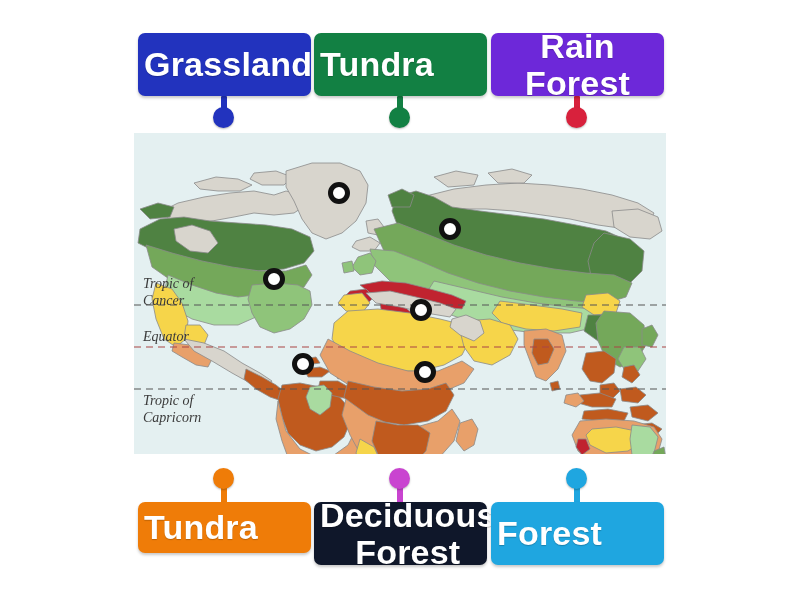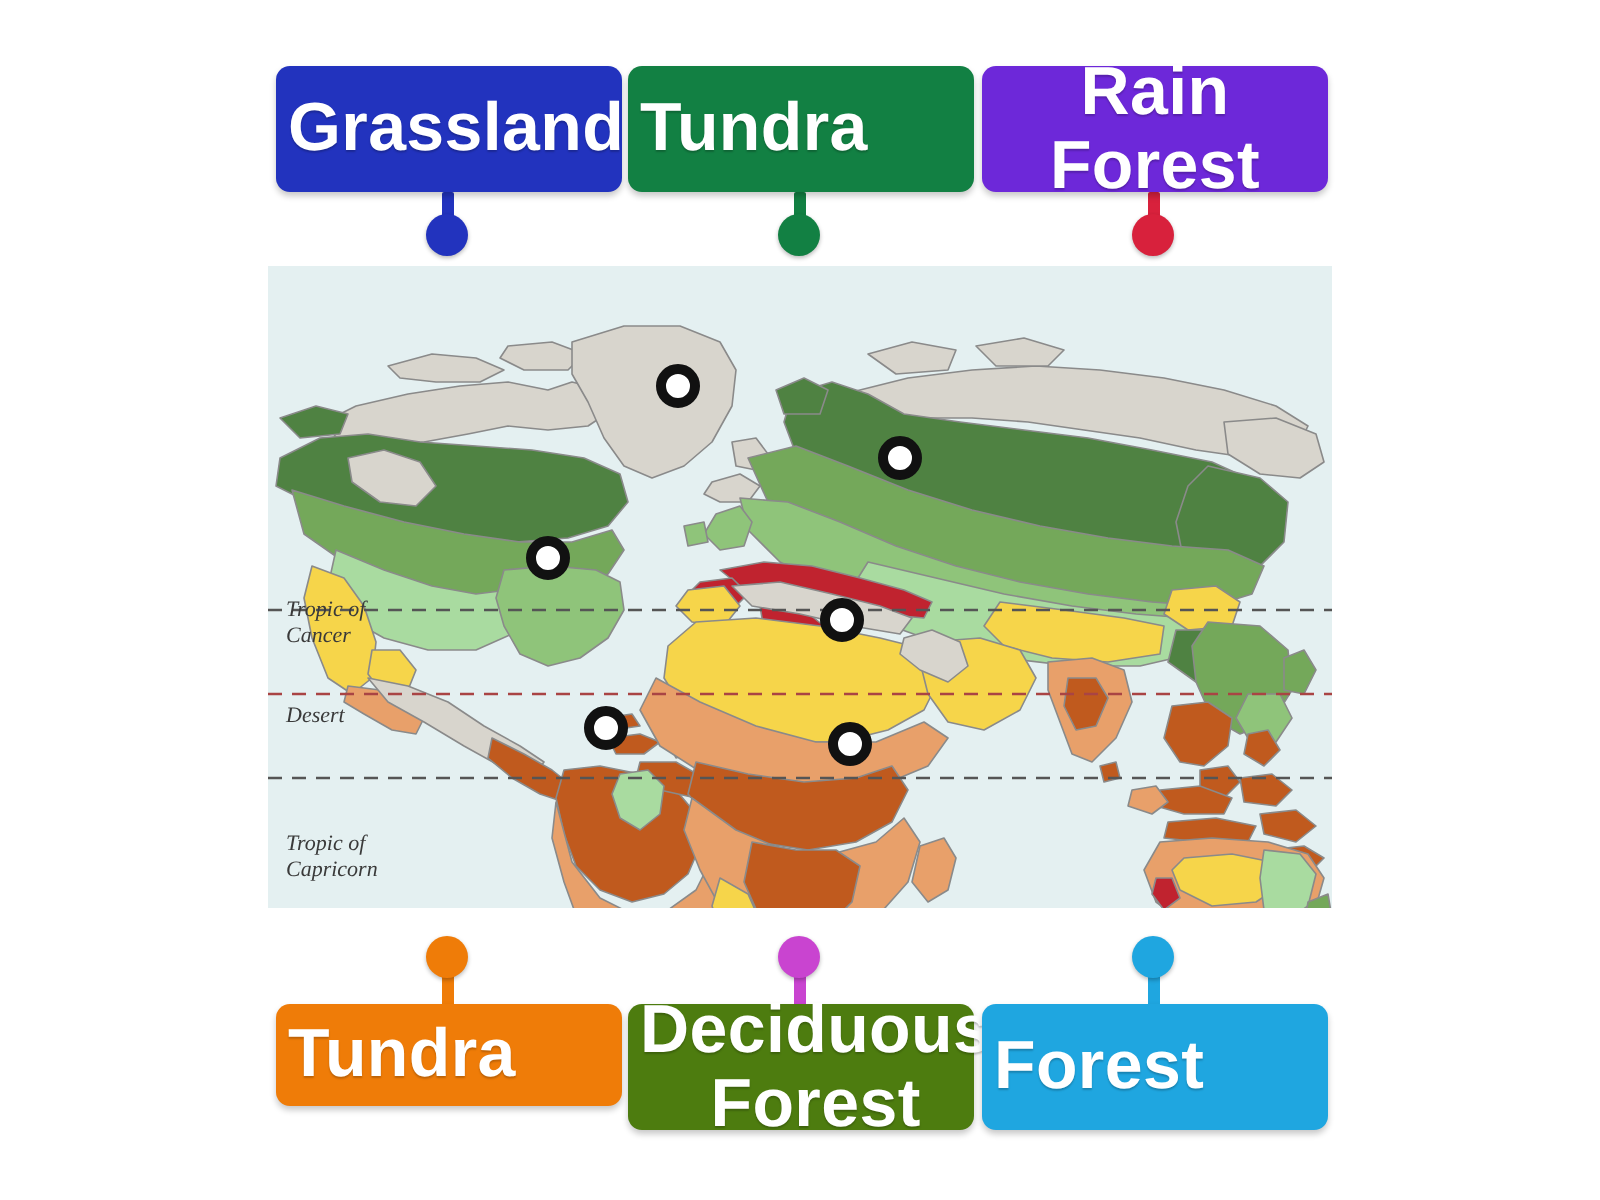--- a/index.html
+++ b/index.html
@@ -74,26 +74,25 @@
     position: absolute;
     left: 0; top: 0;
     width: 532px;
     height: 321px;
     display: block;
   }
   .lat-label {
     position: absolute;
     font-family: "Liberation Serif", serif;
     font-style: italic;
-    font-size: 11px;
+    font-size: 14px;
     line-height: 1.18;
     color: #3a3a3a;
     white-space: pre-line;
     user-select: none;
-    margin-top: 23px;
   }
 
   
   .marker {
     position: absolute;
     width: 22px;
     height: 22px;
     border-radius: 50%;
     background: #ffffff;
     border: 5px solid #111111;
@@ -240,21 +239,21 @@
 
       </g>
 
       <line x1="0" y1="172" x2="532" y2="172" stroke="#555555" stroke-width="1.2" stroke-dasharray="7,5"></line>
       <line x1="0" y1="214" x2="532" y2="214" stroke="#a94444" stroke-width="1.2" stroke-dasharray="7,5"></line>
       <line x1="0" y1="256" x2="532" y2="256" stroke="#555555" stroke-width="1.2" stroke-dasharray="7,5"></line>
     </svg>
 
     <div class="lat-label" style="left:9px; top:143px;">Tropic of
 Cancer</div>
-    <div class="lat-label" style="left:9px; top:196px;">Desert</div>
+    <div class="lat-label" style="left:9px; top:196px;">Equator</div>
     <div class="lat-label" style="left:9px; top:260px;">Tropic of
 Capricorn</div>
   </div>
 
   <div class="marker" style="left:328px;  top:182px;"></div>
   <div class="marker" style="left:439px;  top:218px;"></div>
   <div class="marker" style="left:263px;  top:268px;"></div>
   <div class="marker" style="left:410px;  top:299px;"></div>
   <div class="marker" style="left:292px;  top:353px;"></div>
   <div class="marker" style="left:414px;  top:361px;"></div>
@@ -281,21 +280,21 @@
   <div class="stem" style="left:397px; top:478px; height:25px; background:#c944d0;"></div>
   <div class="stem" style="left:574px; top:478px; height:25px; background:#1fa6e0;"></div>
 
   <div class="dot" style="left:213px; top:468px; background:#ef7c08;"></div>
   <div class="dot" style="left:389px; top:468px; background:#c944d0;"></div>
   <div class="dot" style="left:566px; top:468px; background:#1fa6e0;"></div>
 
   <div class="label-box" style="left:138px; top:502px; width:173px; height:51px; background:#ef7c08;">
     <span class="label-text">Tundra</span>
   </div>
-  <div class="label-box" style="left:314px; top:502px; width:173px; height:63px; background:#4d7c0f;">
+  <div class="label-box" style="left:314px; top:502px; width:173px; height:63px; background:#0f172a;">
     <span class="label-text">Deciduous
 Forest</span>
   </div>
   <div class="label-box" style="left:491px; top:502px; width:173px; height:63px; background:#1fa6e0;">
     <span class="label-text">Forest</span>
   </div>
 
 </div>
 
 </body></html>

